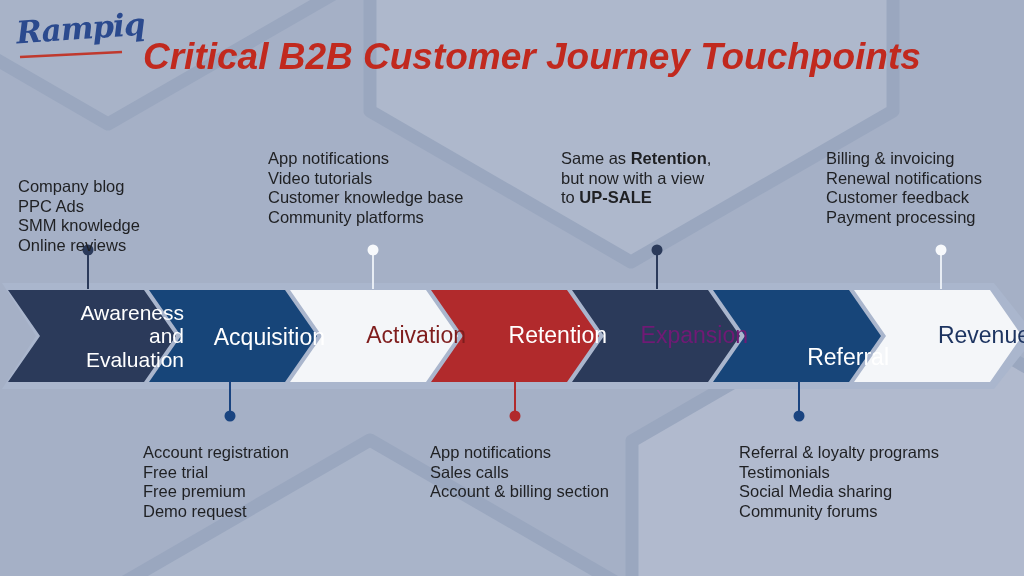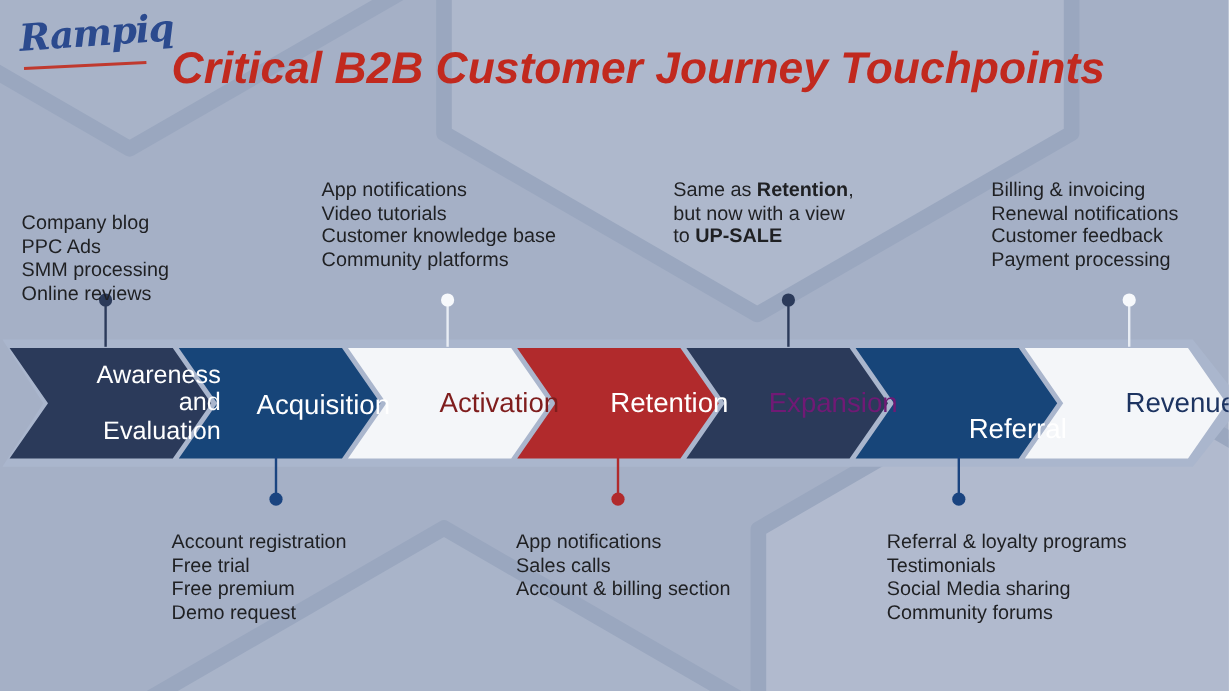--- a/index.html
+++ b/index.html
@@ -54,21 +54,21 @@
     <svg class="logo-underline" width="110" height="10">
       <path d="M2 7 L104 2" stroke="#c0392e" stroke-width="2.5" fill="none"></path>
     </svg>
   </div>
 
   <div class="main-title">Critical B2B Customer Journey Touchpoints</div>
 
   <div class="note" style="left:18px;top:149px;margin-top:28px;">
       <div>Company blog</div>
       <div>PPC Ads</div>
-      <div>SMM processing</div>
+      <div>SMM knowledge</div>
       <div>Online reviews</div>
     </div>
   <div class="note" style="left:268px;top:149px;">
       <div>App notifications</div>
       <div>Video tutorials</div>
       <div>Customer knowledge base</div>
       <div>Community platforms</div>
     </div>
   <div class="note" style="left:561px;top:149px;">
       <div><span>Same as </span><b>Retention</b><span>,</span></div>

